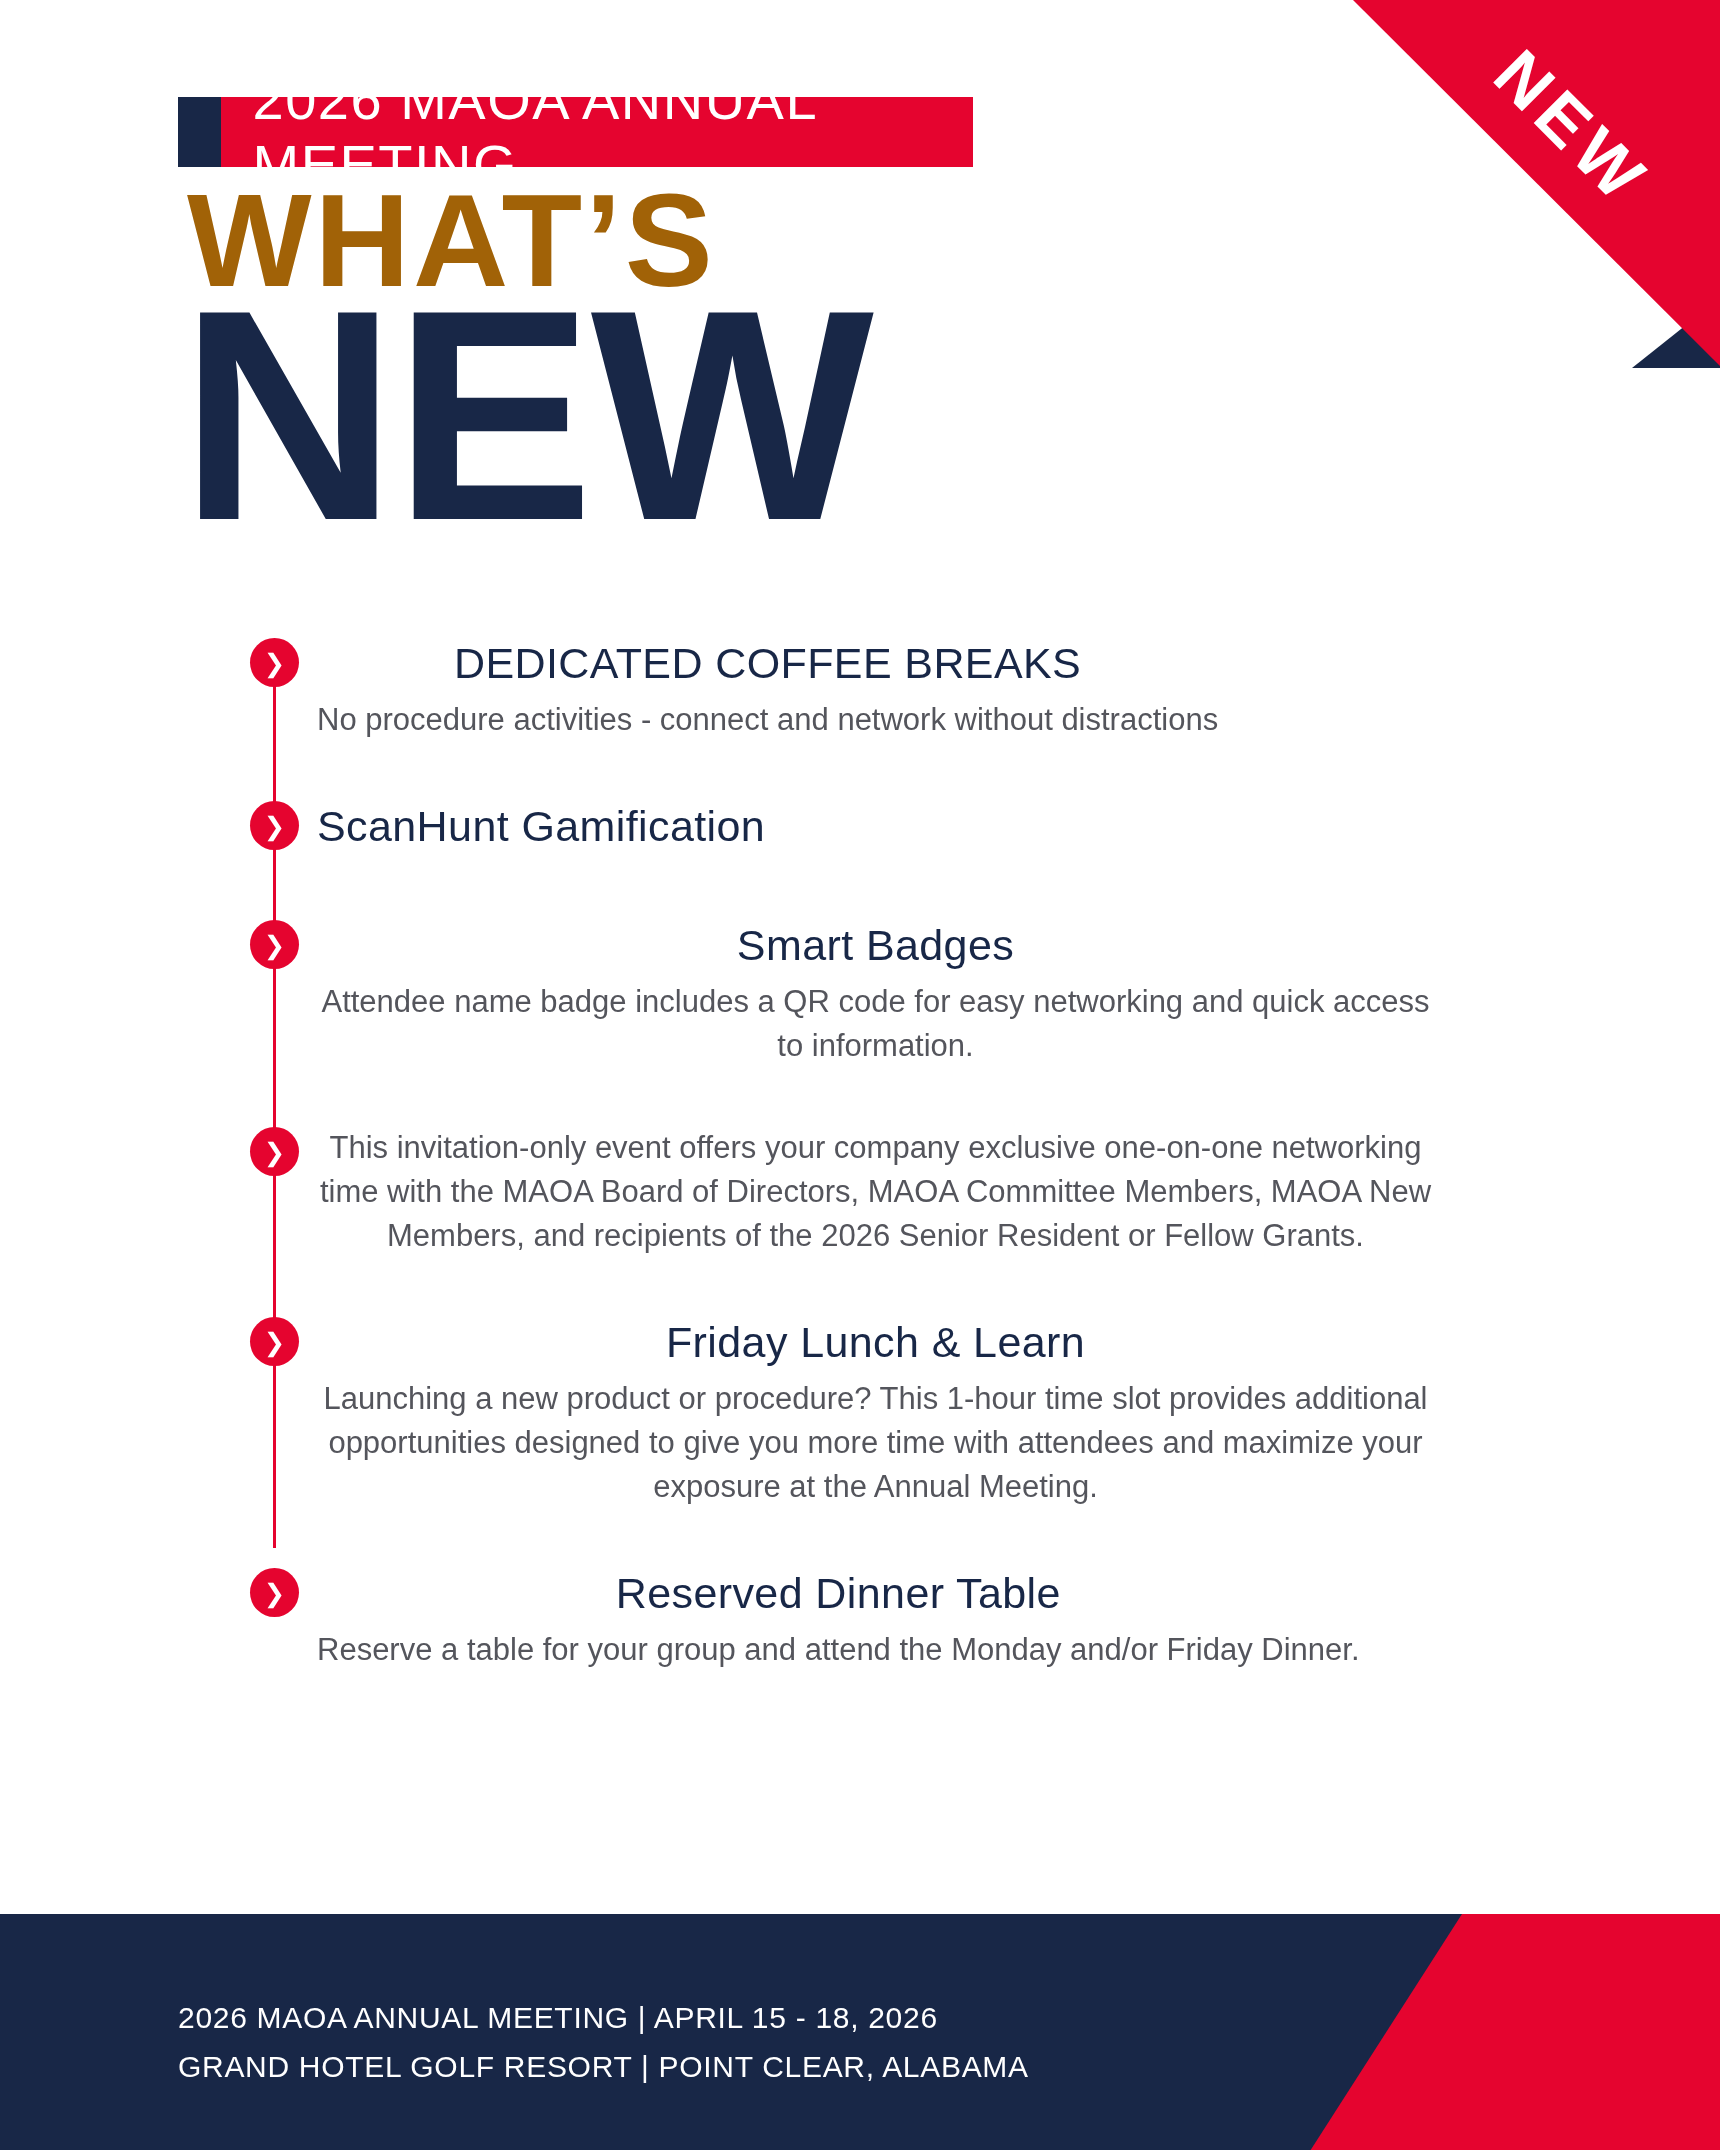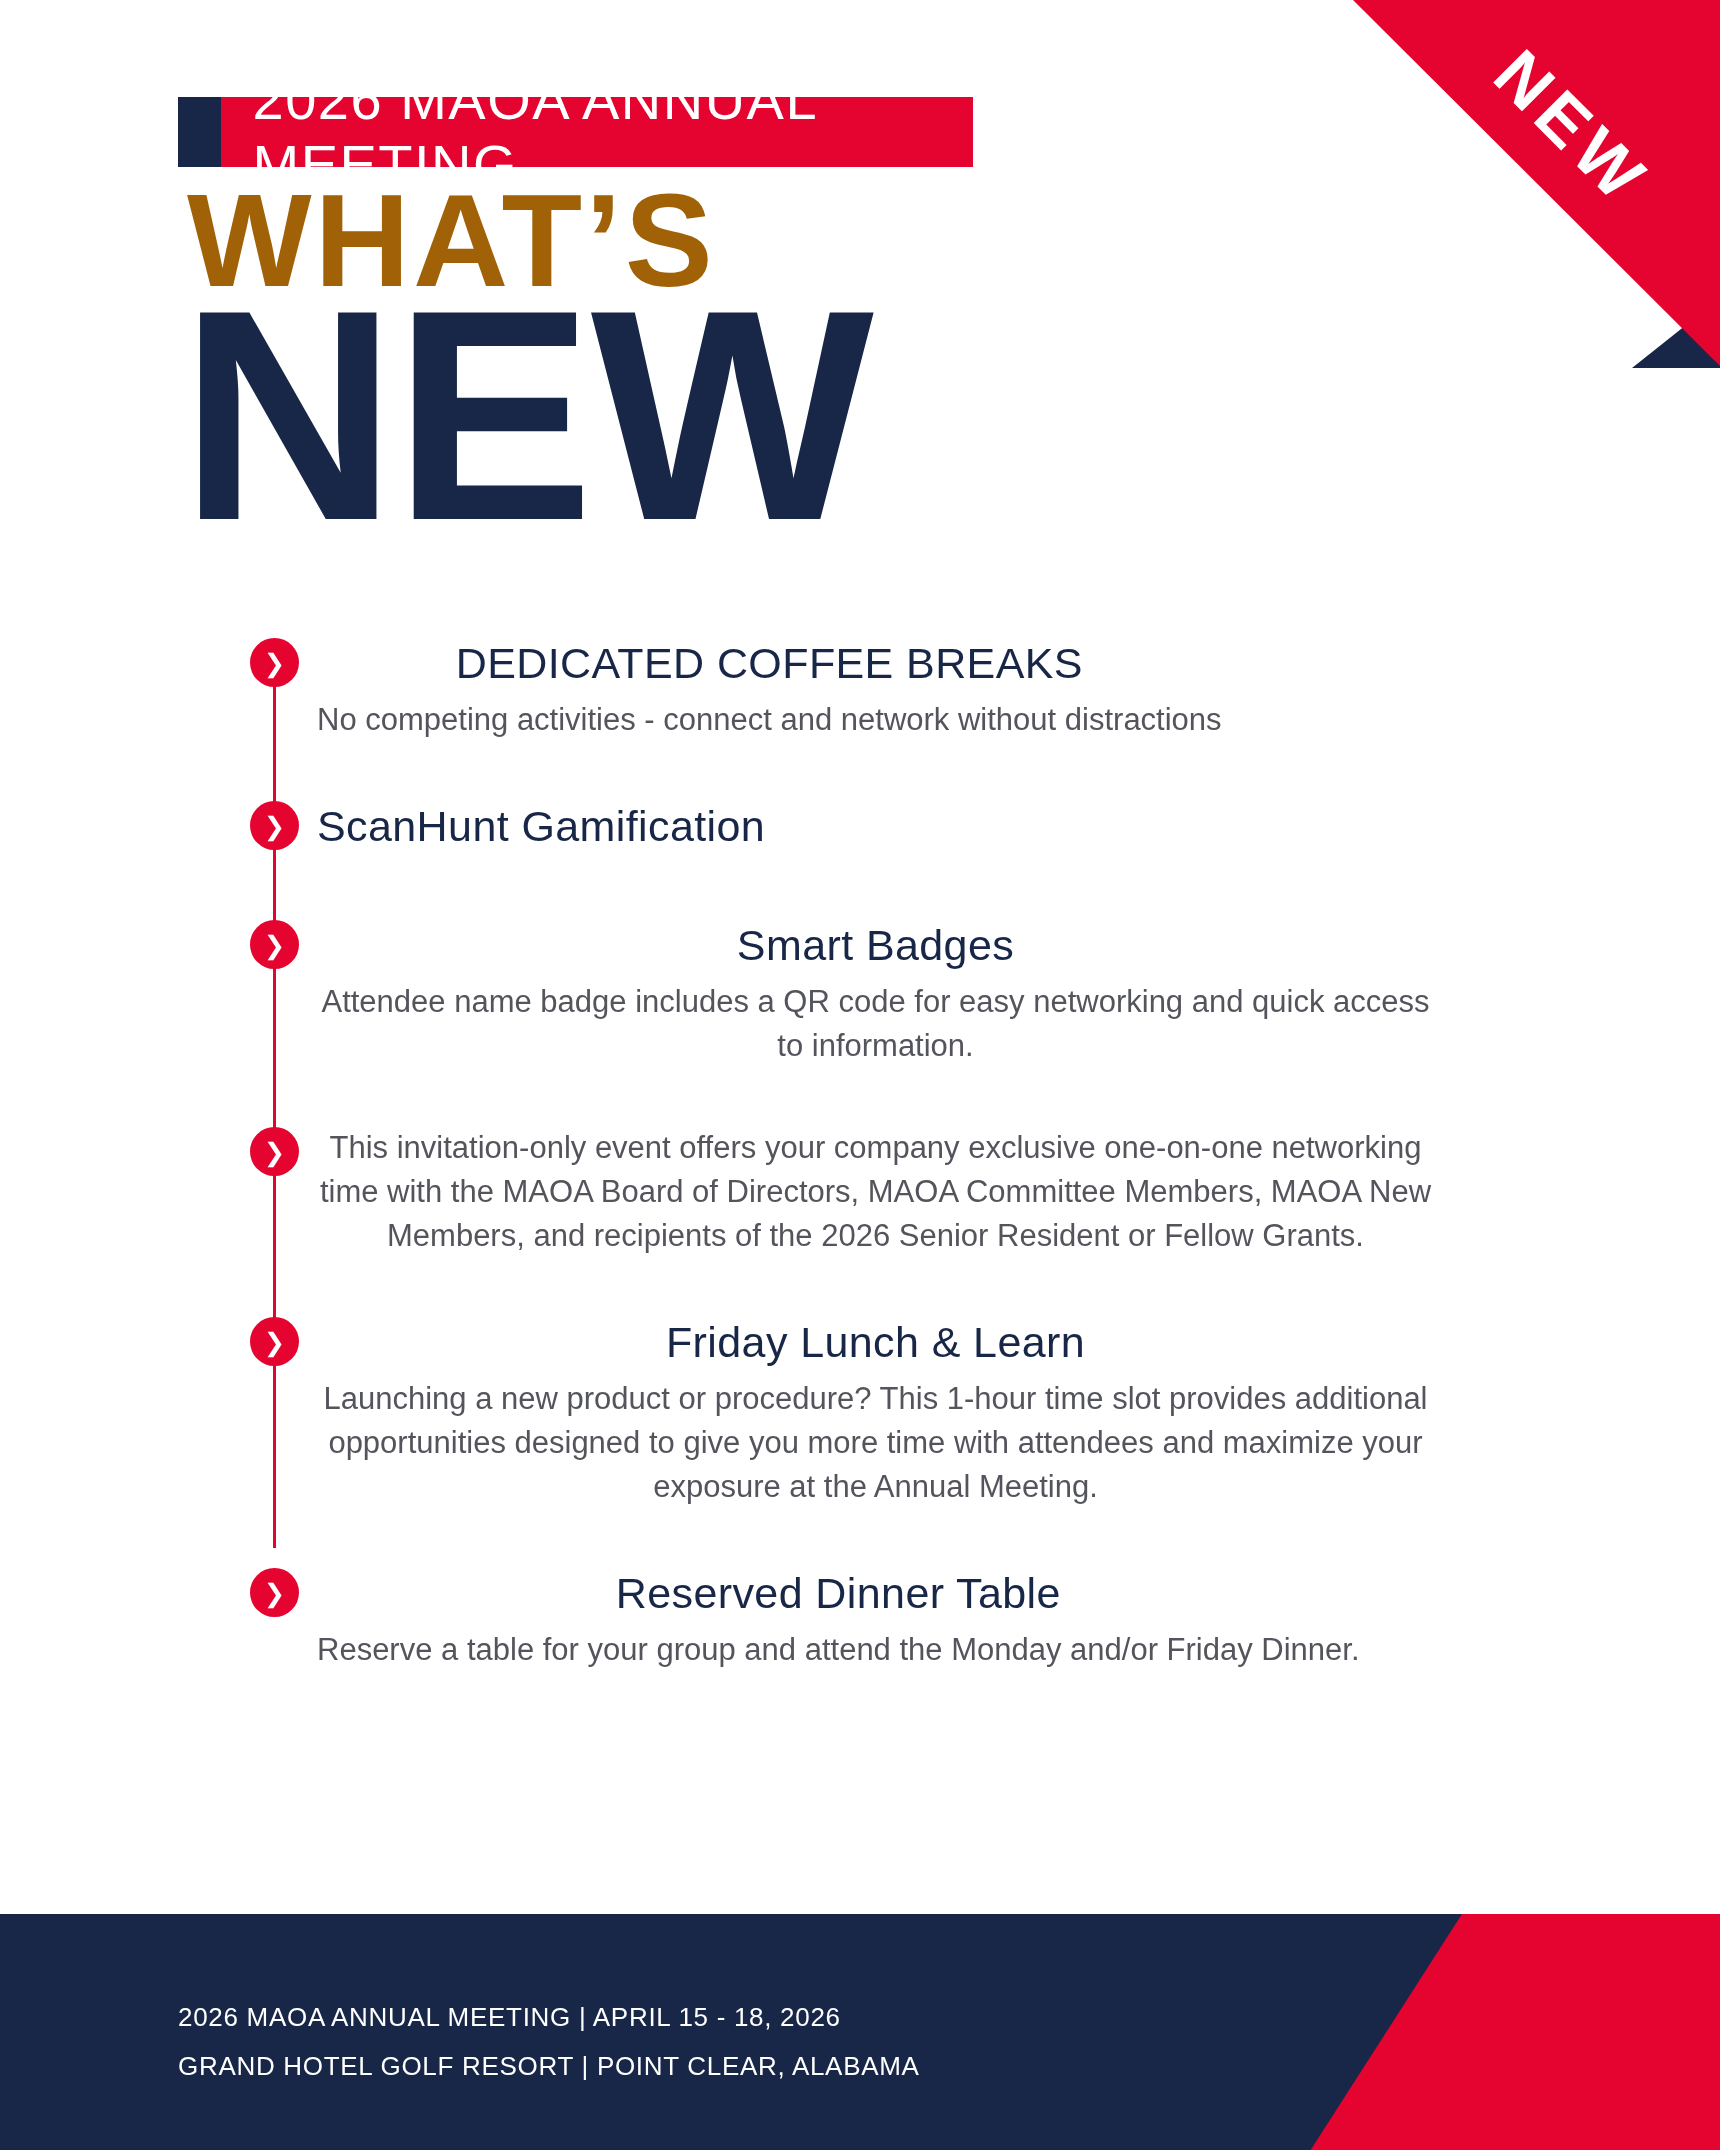--- a/index.html
+++ b/index.html
@@ -75,21 +75,21 @@
     background:#182747; overflow:hidden;
   }
   .footer-accent {
     position:absolute; top:0; right:0; width:410px; height:237px;
     background:#E5042F;
     -webkit-clip-path:polygon(152px 0, 100% 0, 100% 100%, 0 100%);
     clip-path:polygon(152px 0, 100% 0, 100% 100%, 0 100%);
   }
   .footer-text {
     position:relative; padding:79px 0 0 178px; color:#ffffff;
-    font-size:26px; line-height:49px; letter-spacing:0.7px;
+    font-size:30px; line-height:49px; letter-spacing:0.7px;
   }
 </style>
 </head>
 <body>
 
 <div class="page">
 
   <div class="corner-fold"></div>
   <div class="corner-ribbon"></div>
   <div class="ribbon-text">NEW</div>
@@ -104,21 +104,21 @@
 
   <div class="timeline">
     <div class="tl-line"></div>
 
     <div class="item">
       <div class="bullet">
         <span>❯</span>
       </div>
       <div class="content">
         <div class="item-heading">DEDICATED COFFEE BREAKS</div>
-        <div class="item-desc">No competing activities - connect and network without distractions</div>
+        <div class="item-desc">No procedure activities - connect and network without distractions</div>
       </div>
     </div>
 
     <div class="item">
       <div class="bullet">
         <span>❯</span>
       </div>
       <div class="content">
         <div class="item-heading">ScanHunt Gamification</div>
       </div>

